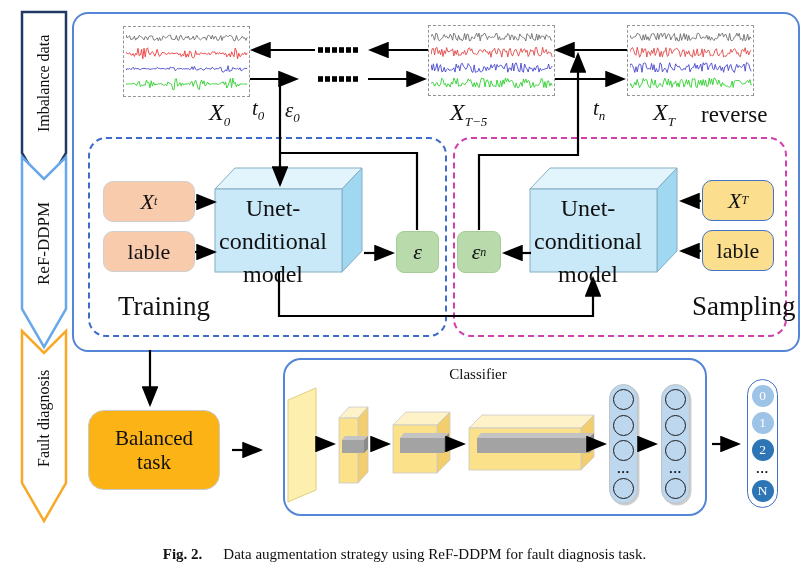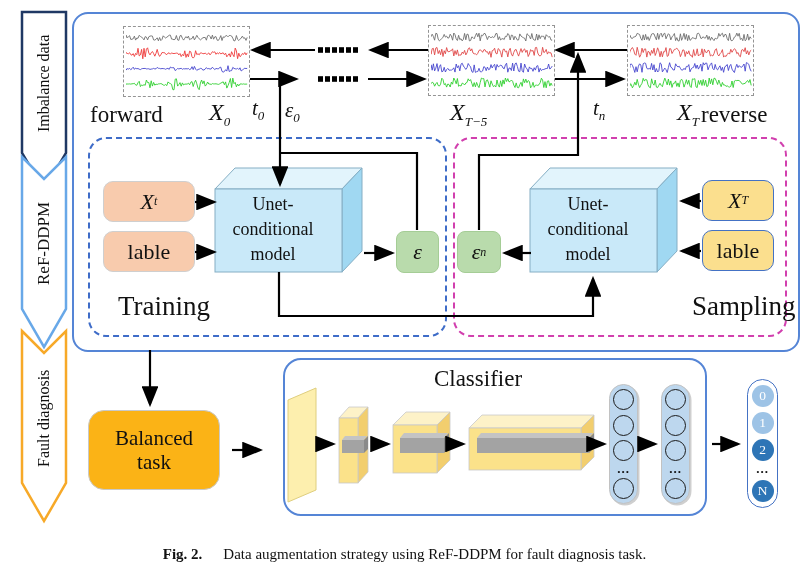--- a/index.html
+++ b/index.html
@@ -23,38 +23,38 @@
   .small-m{font-size:21px;}
   .plain{font-size:23px;font-style:normal;z-index:6;}
   
   .obox{display:flex;align-items:center;justify-content:center;font-size:22px;border-radius:10px;
         box-sizing:border-box;z-index:2;}
   .obox i{font-style:italic;}
   .obox sub{font-size:12px;font-style:italic;}
   .peach{background:#F8CBAD;border:1px solid #CFCFCF;}
   .ybox{background:#FBDF8E;border:1.6px solid #4472C4;}
   .gbox{background:#B9DBAC;border:1px solid #A5CD96;border-radius:8px;}
-  .unet-text{width:116px;text-align:center;font-size:18px;line-height:1.38;white-space:pre-line;z-index:6;}
+  .unet-text{width:116px;text-align:center;font-size:24px;line-height:1.38;white-space:pre-line;z-index:6;}
   
   .bal{left:88px;top:410px;width:132px;height:80px;background:#FBB316;border:1.5px solid #C9C9C9;
        border-radius:16px;display:flex;align-items:center;justify-content:center;text-align:center;
        font-size:21px;line-height:1.15;padding:0 14px;box-sizing:border-box;z-index:2;}
   
   .pill{width:29px;height:120px;background:#BDD7EE;border:1px solid #C2C2C2;border-radius:15px;
         box-shadow:1.5px 1.5px 0 #cfcfcf;display:flex;flex-direction:column;align-items:center;
         justify-content:space-between;padding:4px 0;box-sizing:border-box;z-index:2;}
   .pcircle{width:21px;height:21px;border-radius:50%;border:1.4px solid #1b1b1b;box-sizing:border-box;}
   .pdots{font-size:13px;font-weight:bold;line-height:5px;height:8px;letter-spacing:1px;color:#111;}
   .outpill{left:747px;top:379px;width:31px;height:129px;background:#fff;border:1.6px solid #4472C4;
            border-radius:16px;display:flex;flex-direction:column;align-items:center;
            justify-content:space-between;padding:5px 0;box-sizing:border-box;z-index:2;}
   .ocircle{width:22px;height:22px;border-radius:50%;color:#fff;font-size:13.5px;display:flex;
            align-items:center;justify-content:center;}
   .ocdots{font-size:13px;font-weight:bold;line-height:5px;height:9px;letter-spacing:1px;color:#111;}
-  .cls-title{left:283px;top:366px;width:390px;text-align:center;font-size:23px;z-index:6;}
+  .cls-title{left:283px;top:366px;width:390px;text-align:center;font-size:15px;z-index:6;}
   
   .caption{left:0;top:546px;width:809px;text-align:center;font-size:15px;z-index:6;}
   .cap-tag{font-weight:bold;margin-right:21px;}
   #overlay{position:absolute;left:0;top:0;z-index:5;pointer-events:none;}
 </style>
 </head>
 <body>
 
 <div class="canvas">
 
@@ -85,27 +85,26 @@
         <path d="M0 39.6 L0.0 36.8 L1.2 42.2 L2.4 35.8 L3.6 42.9 L4.8 40.2 L6.0 35.6 L7.2 43.3 L8.4 38.6 L9.6 36.7 L10.8 43.8 L12.0 43.2 L13.2 39.3 L14.4 44.0 L15.6 41.6 L16.8 40.4 L18.0 42.2 L19.2 42.1 L20.4 42.1 L21.6 41.4 L22.8 39.8 L24.0 44.1 L25.2 36.0 L26.4 39.8 L27.6 37.7 L28.8 42.9 L30.0 36.2 L31.2 35.2 L32.4 38.0 L33.6 39.6 L34.8 41.4 L36.0 39.7 L37.2 35.5 L38.4 37.5 L39.6 38.9 L40.8 43.6 L42.0 44.4 L43.2 36.9 L44.4 44.4 L45.6 43.7 L46.8 43.5 L48.0 40.3 L49.2 43.7 L50.4 43.8 L51.6 43.0 L52.8 38.7 L54.0 39.3 L55.2 42.7 L56.4 39.0 L57.6 41.7 L58.8 41.1 L60.0 36.6 L61.2 40.0 L62.4 37.6 L63.6 36.3 L64.8 42.2 L66.0 36.5 L67.2 38.9 L68.4 38.3 L69.6 37.0 L70.8 37.7 L72.0 40.0 L73.2 40.8 L74.4 36.9 L75.6 35.2 L76.8 44.2 L78.0 40.1 L79.2 40.0 L80.4 42.5 L81.6 35.1 L82.8 43.0 L84.0 35.9 L85.2 34.9 L86.4 38.6 L87.6 43.2 L88.8 43.7 L90.0 35.1 L91.2 42.8 L92.4 44.3 L93.6 36.0 L94.8 39.6 L96.0 40.7 L97.2 44.0 L98.4 38.9 L99.6 40.6 L100.8 40.4 L102.0 43.3 L103.2 39.7 L104.4 42.1 L105.6 38.2 L106.8 37.6 L108.0 44.1 L109.2 40.3 L110.4 42.6 L111.6 41.5 L112.8 41.5 L114.0 40.9 L115.2 40.5 L116.4 40.5 L117.6 36.0 L118.8 41.1 L120.0 39.9 L121.2 38.1" stroke="#4646CE" fill="none" stroke-width="0.9"></path>
         <path d="M0 54.900000000000006 L0.0 55.6 L1.2 54.2 L2.4 54.9 L3.6 58.2 L4.8 55.9 L6.0 54.4 L7.2 57.5 L8.4 58.0 L9.6 56.2 L10.8 50.2 L12.0 51.6 L13.2 56.7 L14.4 55.5 L15.6 59.1 L16.8 56.0 L18.0 56.5 L19.2 59.0 L20.4 54.1 L21.6 56.2 L22.8 50.0 L24.0 52.4 L25.2 55.8 L26.4 50.5 L27.6 58.3 L28.8 57.3 L30.0 58.1 L31.2 55.1 L32.4 55.6 L33.6 57.0 L34.8 55.0 L36.0 54.5 L37.2 50.8 L38.4 52.9 L39.6 51.6 L40.8 55.3 L42.0 58.7 L43.2 54.6 L44.4 58.8 L45.6 54.4 L46.8 57.7 L48.0 59.6 L49.2 54.6 L50.4 50.1 L51.6 50.7 L52.8 50.6 L54.0 58.9 L55.2 52.7 L56.4 51.8 L57.6 55.1 L58.8 59.1 L60.0 52.8 L61.2 56.0 L62.4 58.6 L63.6 57.6 L64.8 59.0 L66.0 52.0 L67.2 57.1 L68.4 59.1 L69.6 52.8 L70.8 58.5 L72.0 51.9 L73.2 56.1 L74.4 50.0 L75.6 53.5 L76.8 50.6 L78.0 53.9 L79.2 53.4 L80.4 52.0 L81.6 53.3 L82.8 57.1 L84.0 59.5 L85.2 54.9 L86.4 59.5 L87.6 59.8 L88.8 56.6 L90.0 54.3 L91.2 58.4 L92.4 50.9 L93.6 54.7 L94.8 51.1 L96.0 54.7 L97.2 52.5 L98.4 53.5 L99.6 59.8 L100.8 58.3 L102.0 54.3 L103.2 59.3 L104.4 57.2 L105.6 57.1 L106.8 57.4 L108.0 56.7 L109.2 54.7 L110.4 50.2 L111.6 52.1 L112.8 59.5 L114.0 53.6 L115.2 59.8 L116.4 53.2 L117.6 52.8 L118.8 58.1 L120.0 55.1 L121.2 57.6" stroke="#2FCF2F" fill="none" stroke-width="0.9"></path>
       </svg></div>
   <div class="abs wpanel" style="left:627px;top:25px;"><svg width="122" height="64">
         <path d="M0 9 L0.0 7.3 L1.2 10.1 L2.4 10.5 L3.6 8.9 L4.8 8.8 L6.0 8.1 L7.2 5.3 L8.4 5.9 L9.6 6.5 L10.8 10.4 L12.0 12.3 L13.2 6.8 L14.4 12.0 L15.6 6.4 L16.8 11.6 L18.0 8.7 L19.2 12.5 L20.4 9.4 L21.6 6.1 L22.8 5.6 L24.0 5.9 L25.2 9.0 L26.4 11.8 L27.6 5.2 L28.8 11.4 L30.0 6.4 L31.2 5.2 L32.4 9.1 L33.6 5.9 L34.8 5.2 L36.0 10.8 L37.2 8.0 L38.4 5.7 L39.6 6.9 L40.8 11.9 L42.0 8.9 L43.2 7.6 L44.4 5.5 L45.6 12.6 L46.8 9.6 L48.0 12.9 L49.2 12.9 L50.4 5.8 L51.6 12.3 L52.8 9.3 L54.0 5.3 L55.2 11.4 L56.4 6.4 L57.6 12.7 L58.8 7.4 L60.0 12.3 L61.2 11.5 L62.4 9.6 L63.6 10.1 L64.8 10.5 L66.0 11.0 L67.2 5.7 L68.4 5.1 L69.6 6.7 L70.8 10.3 L72.0 10.3 L73.2 8.7 L74.4 10.1 L75.6 10.0 L76.8 7.1 L78.0 11.5 L79.2 8.3 L80.4 12.3 L81.6 9.2 L82.8 11.1 L84.0 12.6 L85.2 10.2 L86.4 10.8 L87.6 10.3 L88.8 5.4 L90.0 8.2 L91.2 6.2 L92.4 5.2 L93.6 9.1 L94.8 6.5 L96.0 6.5 L97.2 10.7 L98.4 12.6 L99.6 5.3 L100.8 12.2 L102.0 12.9 L103.2 11.6 L104.4 9.0 L105.6 8.3 L106.8 5.1 L108.0 8.2 L109.2 5.3 L110.4 11.5 L111.6 10.3 L112.8 12.7 L114.0 6.4 L115.2 12.8 L116.4 11.5 L117.6 6.0 L118.8 12.2 L120.0 8.8 L121.2 10.6" stroke="#6E6E6E" fill="none" stroke-width="0.9"></path>
         <path d="M0 24.3 L0.0 23.2 L1.2 21.1 L2.4 19.5 L3.6 21.8 L4.8 26.1 L6.0 27.3 L7.2 19.3 L8.4 24.3 L9.6 29.2 L10.8 26.8 L12.0 20.2 L13.2 24.5 L14.4 21.0 L15.6 20.9 L16.8 29.1 L18.0 23.3 L19.2 24.0 L20.4 27.4 L21.6 22.3 L22.8 25.4 L24.0 20.2 L25.2 27.5 L26.4 24.5 L27.6 19.8 L28.8 22.9 L30.0 28.8 L31.2 23.3 L32.4 28.8 L33.6 23.7 L34.8 23.8 L36.0 19.6 L37.2 28.4 L38.4 27.6 L39.6 20.6 L40.8 20.8 L42.0 25.5 L43.2 23.5 L44.4 21.4 L45.6 21.2 L46.8 20.1 L48.0 21.8 L49.2 23.1 L50.4 28.7 L51.6 25.6 L52.8 21.9 L54.0 22.1 L55.2 28.5 L56.4 23.6 L57.6 26.0 L58.8 22.8 L60.0 27.2 L61.2 27.3 L62.4 29.3 L63.6 21.6 L64.8 27.7 L66.0 26.6 L67.2 20.8 L68.4 28.0 L69.6 26.7 L70.8 26.4 L72.0 20.8 L73.2 29.0 L74.4 21.3 L75.6 24.2 L76.8 24.6 L78.0 22.2 L79.2 22.8 L80.4 28.0 L81.6 27.1 L82.8 28.0 L84.0 25.6 L85.2 21.8 L86.4 20.7 L87.6 26.3 L88.8 28.0 L90.0 25.8 L91.2 24.5 L92.4 21.6 L93.6 29.1 L94.8 27.7 L96.0 28.5 L97.2 26.5 L98.4 24.9 L99.6 26.1 L100.8 21.3 L102.0 24.3 L103.2 22.3 L104.4 20.7 L105.6 21.7 L106.8 25.7 L108.0 24.5 L109.2 27.8 L110.4 28.8 L111.6 22.1 L112.8 21.5 L114.0 23.6 L115.2 19.7 L116.4 26.0 L117.6 22.7 L118.8 26.9 L120.0 23.3 L121.2 22.2" stroke="#E04848" fill="none" stroke-width="0.9"></path>
         <path d="M0 39.6 L0.0 36.9 L1.2 35.8 L2.4 37.3 L3.6 40.3 L4.8 44.4 L6.0 38.7 L7.2 43.8 L8.4 38.2 L9.6 35.8 L10.8 37.0 L12.0 44.3 L13.2 35.7 L14.4 35.0 L15.6 35.3 L16.8 40.3 L18.0 41.1 L19.2 40.4 L20.4 41.3 L21.6 35.4 L22.8 42.0 L24.0 36.7 L25.2 44.0 L26.4 40.5 L27.6 44.0 L28.8 42.8 L30.0 34.8 L31.2 35.9 L32.4 43.9 L33.6 42.0 L34.8 40.1 L36.0 41.7 L37.2 44.5 L38.4 39.5 L39.6 34.7 L40.8 39.1 L42.0 39.9 L43.2 42.0 L44.4 42.0 L45.6 35.8 L46.8 37.9 L48.0 39.0 L49.2 38.2 L50.4 40.3 L51.6 42.1 L52.8 42.0 L54.0 40.3 L55.2 41.7 L56.4 38.4 L57.6 38.7 L58.8 36.6 L60.0 43.8 L61.2 41.0 L62.4 39.7 L63.6 39.3 L64.8 35.5 L66.0 40.4 L67.2 37.0 L68.4 41.1 L69.6 38.9 L70.8 36.1 L72.0 43.2 L73.2 34.7 L74.4 37.0 L75.6 35.0 L76.8 35.2 L78.0 41.8 L79.2 38.7 L80.4 36.4 L81.6 34.9 L82.8 40.6 L84.0 41.8 L85.2 36.4 L86.4 40.8 L87.6 41.9 L88.8 39.5 L90.0 37.8 L91.2 42.5 L92.4 39.3 L93.6 44.3 L94.8 38.8 L96.0 38.0 L97.2 36.5 L98.4 42.5 L99.6 38.1 L100.8 36.4 L102.0 41.1 L103.2 43.0 L104.4 44.5 L105.6 39.5 L106.8 36.3 L108.0 39.6 L109.2 37.6 L110.4 38.9 L111.6 39.3 L112.8 37.9 L114.0 36.0 L115.2 43.2 L116.4 34.6 L117.6 35.3 L118.8 36.3 L120.0 40.9 L121.2 43.3" stroke="#4646CE" fill="none" stroke-width="0.9"></path>
         <path d="M0 54.900000000000006 L0.0 57.4 L1.2 56.3 L2.4 59.8 L3.6 57.6 L4.8 54.2 L6.0 57.1 L7.2 51.4 L8.4 56.2 L9.6 59.6 L10.8 57.2 L12.0 55.3 L13.2 50.3 L14.4 53.1 L15.6 51.4 L16.8 51.9 L18.0 56.7 L19.2 59.1 L20.4 59.8 L21.6 50.8 L22.8 55.6 L24.0 57.2 L25.2 52.0 L26.4 59.1 L27.6 59.6 L28.8 57.3 L30.0 55.3 L31.2 57.4 L32.4 58.7 L33.6 53.9 L34.8 50.1 L36.0 53.2 L37.2 56.9 L38.4 51.0 L39.6 57.2 L40.8 52.9 L42.0 59.4 L43.2 55.4 L44.4 55.3 L45.6 52.9 L46.8 58.4 L48.0 54.9 L49.2 59.1 L50.4 52.4 L51.6 51.2 L52.8 53.6 L54.0 59.1 L55.2 55.8 L56.4 51.7 L57.6 56.3 L58.8 52.2 L60.0 58.2 L61.2 59.5 L62.4 50.9 L63.6 51.2 L64.8 50.7 L66.0 58.9 L67.2 59.6 L68.4 52.5 L69.6 56.4 L70.8 52.2 L72.0 57.5 L73.2 51.5 L74.4 57.4 L75.6 52.2 L76.8 58.6 L78.0 57.9 L79.2 50.0 L80.4 55.8 L81.6 50.9 L82.8 56.8 L84.0 50.2 L85.2 50.5 L86.4 53.3 L87.6 56.5 L88.8 52.0 L90.0 55.7 L91.2 58.7 L92.4 54.4 L93.6 57.1 L94.8 56.9 L96.0 58.4 L97.2 57.8 L98.4 58.7 L99.6 59.1 L100.8 58.3 L102.0 53.0 L103.2 59.5 L104.4 53.0 L105.6 52.4 L106.8 52.7 L108.0 52.3 L109.2 52.7 L110.4 53.5 L111.6 55.5 L112.8 56.1 L114.0 55.6 L115.2 55.4 L116.4 53.6 L117.6 52.5 L118.8 54.5 L120.0 51.6 L121.2 57.4" stroke="#2FCF2F" fill="none" stroke-width="0.9"></path>
       </svg></div>
 
-  <div class="abs plain" style="left:90px;top:102px;">forward</div>
   <div class="abs mlabel" style="left:181px;top:99px;margin-left:28px;"><i>X</i><sub>0</sub></div>
   <div class="abs mlabel small-m" style="left:252px;top:96px;"><i>t</i><sub>0</sub></div>
   <div class="abs mlabel small-m" style="left:285px;top:98px;"><i>ε</i><sub>0</sub></div>
   <div class="abs mlabel" style="left:450px;top:99px;"><i>X</i><sub>T−5</sub></div>
   <div class="abs mlabel small-m" style="left:593px;top:96px;"><i>t</i><sub>n</sub></div>
-  <div class="abs mlabel" style="left:653px;top:99px;margin-left:24px;"><i>X</i><sub>T</sub></div>
+  <div class="abs mlabel" style="left:653px;top:99px;"><i>X</i><sub>T</sub></div>
   <div class="abs plain" style="left:701px;top:102px;">reverse</div>
 
   <div class="abs obox peach" style="left:103px;top:181px;width:92px;height:41px;">
       <i>X</i>
       <sub>t</sub>
     </div>
   <div class="abs obox peach" style="left:103px;top:231px;width:92px;height:41px;">
       <span>lable</span>
     </div>
   <div class="abs obox gbox" style="left:396px;top:231px;width:43px;height:42px;">

